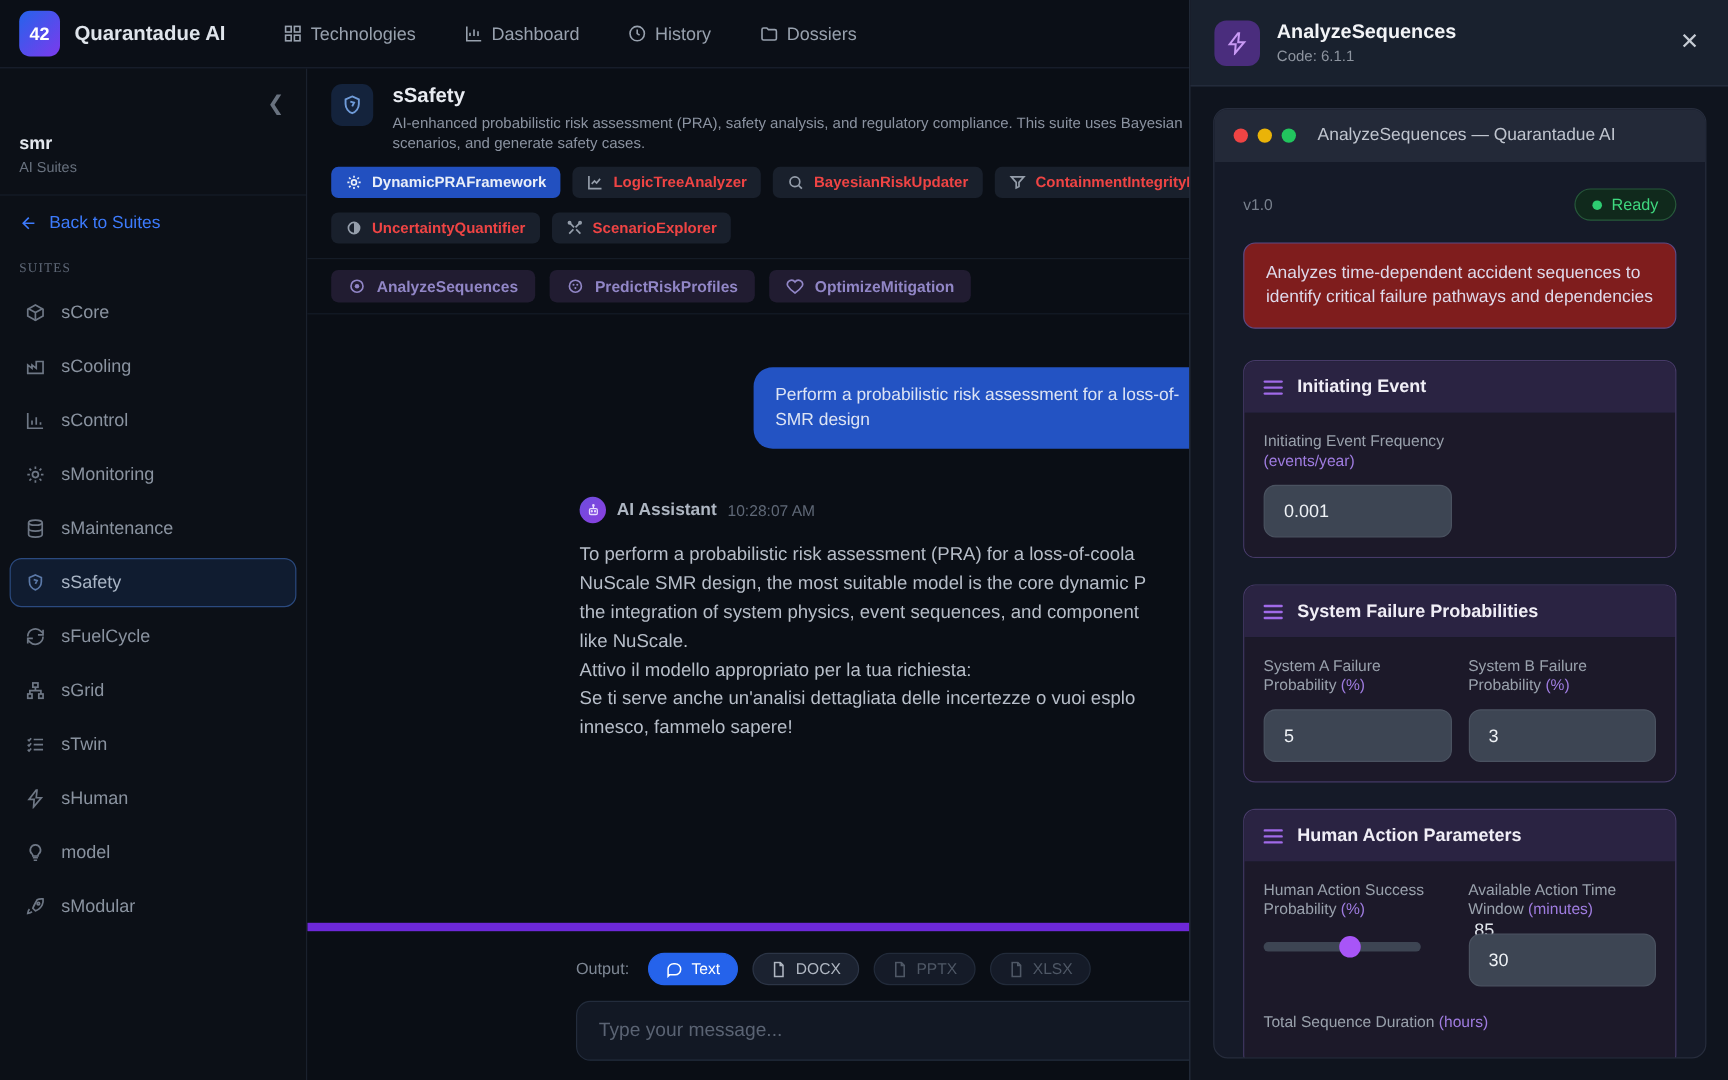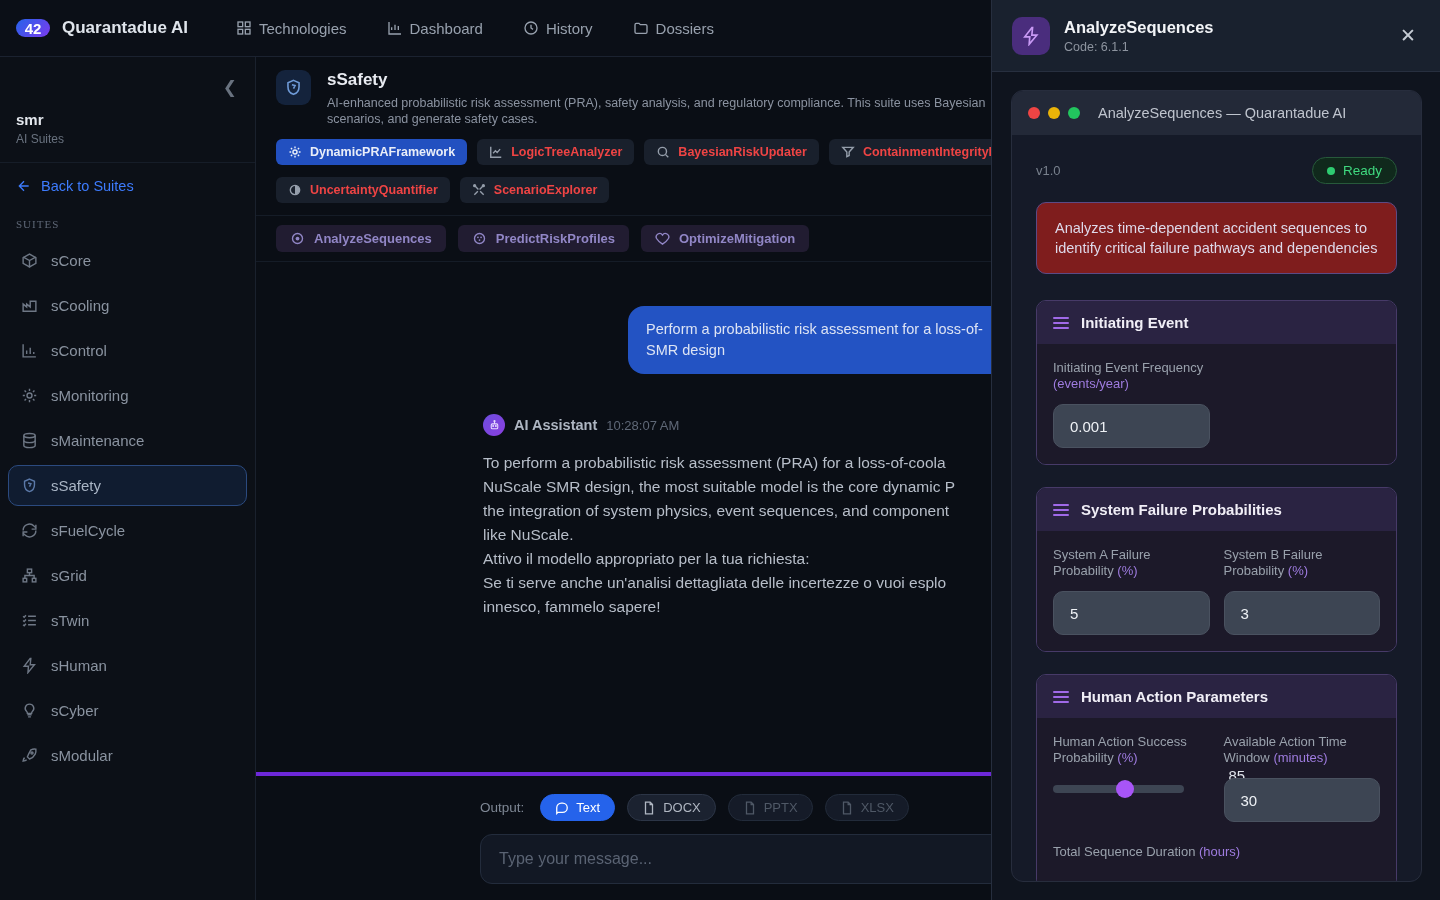--- a/index.html
+++ b/index.html
@@ -11,21 +11,21 @@
   }
   svg { display:block; }
 
   
   .topnav {
     position:absolute; top:0; left:0; width:1440px; height:57px;
     background:#0b0f17; border-bottom:1px solid #1b2230;
     display:flex; align-items:center; padding:0 16px; z-index:5;
   }
   .logo-badge {
-    width:34px; height:18px; border-radius:9px;
+    width:34px; height:38px; border-radius:9px;
     background:linear-gradient(135deg,#2563eb,#7c3aed);
     color:#fff; font-weight:bold; font-size:15px;
     display:flex; align-items:center; justify-content:center;
   }
   .brand { font-size:17px; font-weight:bold; color:#dfe4eb; margin-left:12px; }
   .nav-items { display:flex; align-items:center; margin-left:48px; gap:40px; }
   .nav-item { display:flex; align-items:center; gap:7px; color:#98a1ae; font-size:15px; cursor:pointer; }
   .nav-item svg { stroke:#98a1ae; }
 
   
@@ -91,21 +91,21 @@
     width:22px; height:22px; border-radius:50%;
     background:linear-gradient(135deg,#6d4ddd,#8b3fe0);
     display:flex; align-items:center; justify-content:center; flex:none;
   }
   .ai-avatar svg { stroke:#e8dcff; }
   .ai-name { font-size:14.5px; font-weight:bold; color:#aeb6c2; }
   .ai-time { font-size:13px; color:#5f6877; }
   .ai-text { margin-top:15px; font-size:15.5px; line-height:24px; color:#b7bec9; }
   .ai-text div { white-space:nowrap; }
 
-  .composer { position:absolute; left:0; right:0; bottom:0; padding:18px 12px 16px 224px; border-top:4px solid #6d28d9; }
+  .composer { position:absolute; left:0; right:0; bottom:0; padding:18px 12px 16px 224px; border-top:7px solid #6d28d9; }
   .output-row { display:flex; align-items:center; gap:12px; }
   .output-label { font-size:13.5px; color:#7e8794; margin-right:4px; }
   .pill {
     display:flex; align-items:center; gap:7px; height:27px; padding:0 14px;
     border-radius:999px; font-size:13px; cursor:pointer; white-space:nowrap;
     background:#151b28; border:1px solid #222b3a; color:#4f5866;
   }
   .pill svg { stroke:#4f5866; }
   .pill.secondary { background:#1b2230; border-color:#2c3546; color:#b0b7c2; }
   .pill.secondary svg { stroke:#b0b7c2; }
@@ -343,21 +343,21 @@
       </span>
     <span>sHuman</span>
   </div>
   <div class="side-item">
     <span>
         <svg width="17" height="17" viewBox="0 0 24 24" fill="none" stroke-width="2">
           <path d="M9 18h6M10 21h4"></path>
           <path d="M12 3a6 6 0 00-4 10.5c.8.7 1 1.6 1 2.5h6c0-.9.2-1.8 1-2.5A6 6 0 0012 3z"></path>
         </svg>
       </span>
-    <span>sCyber</span>
+    <span>model</span>
   </div>
   <div class="side-item">
     <span>
         <svg width="17" height="17" viewBox="0 0 24 24" fill="none" stroke-width="2">
           <path d="M14 4c3-1.5 7-1 7-1s.5 4-1 7c-1.5 3-5 6-8 7l-3-3c1-3 4-8 5-10z"></path>
           <circle cx="15.5" cy="8.5" r="1.5"></circle>
           <path d="M5 15c-1.5 1.5-2 5-2 5s3.5-.5 5-2"></path>
         </svg>
       </span>
     <span>sModular</span>

